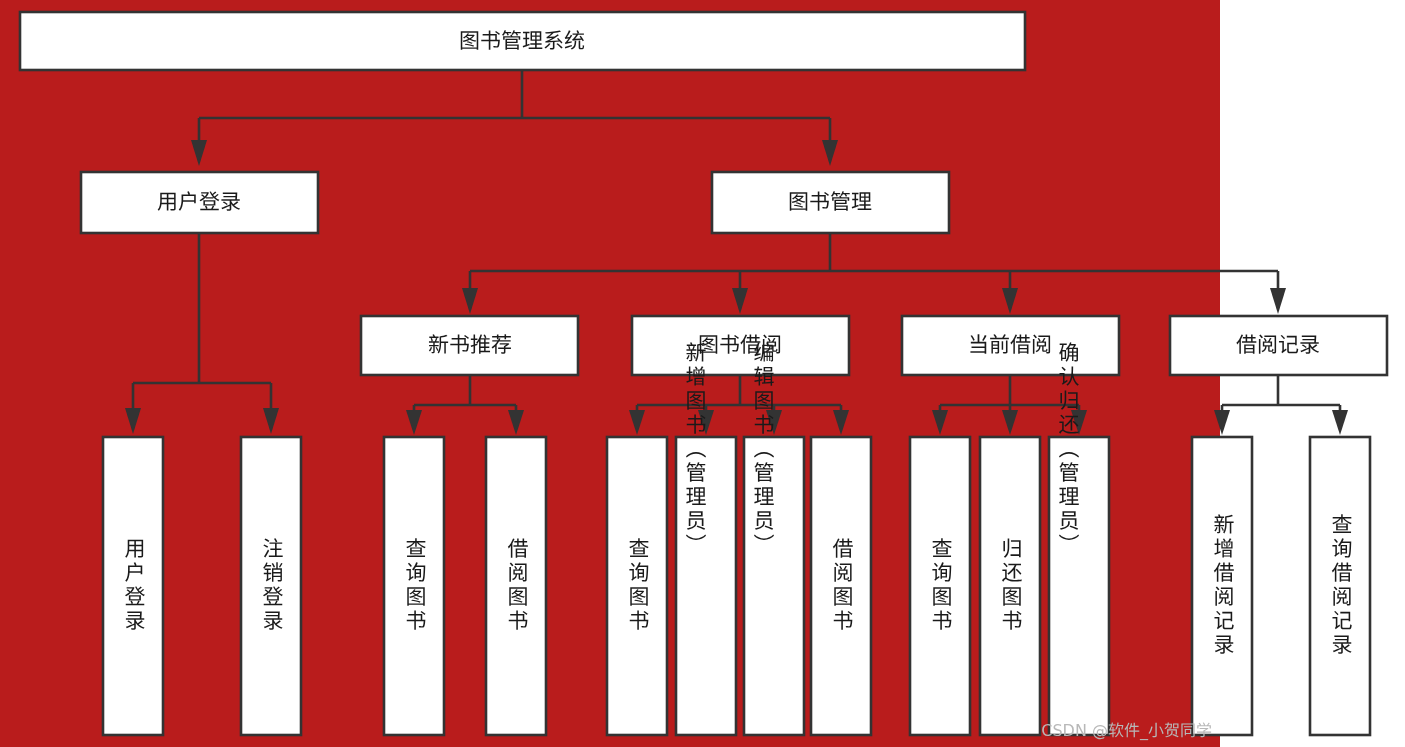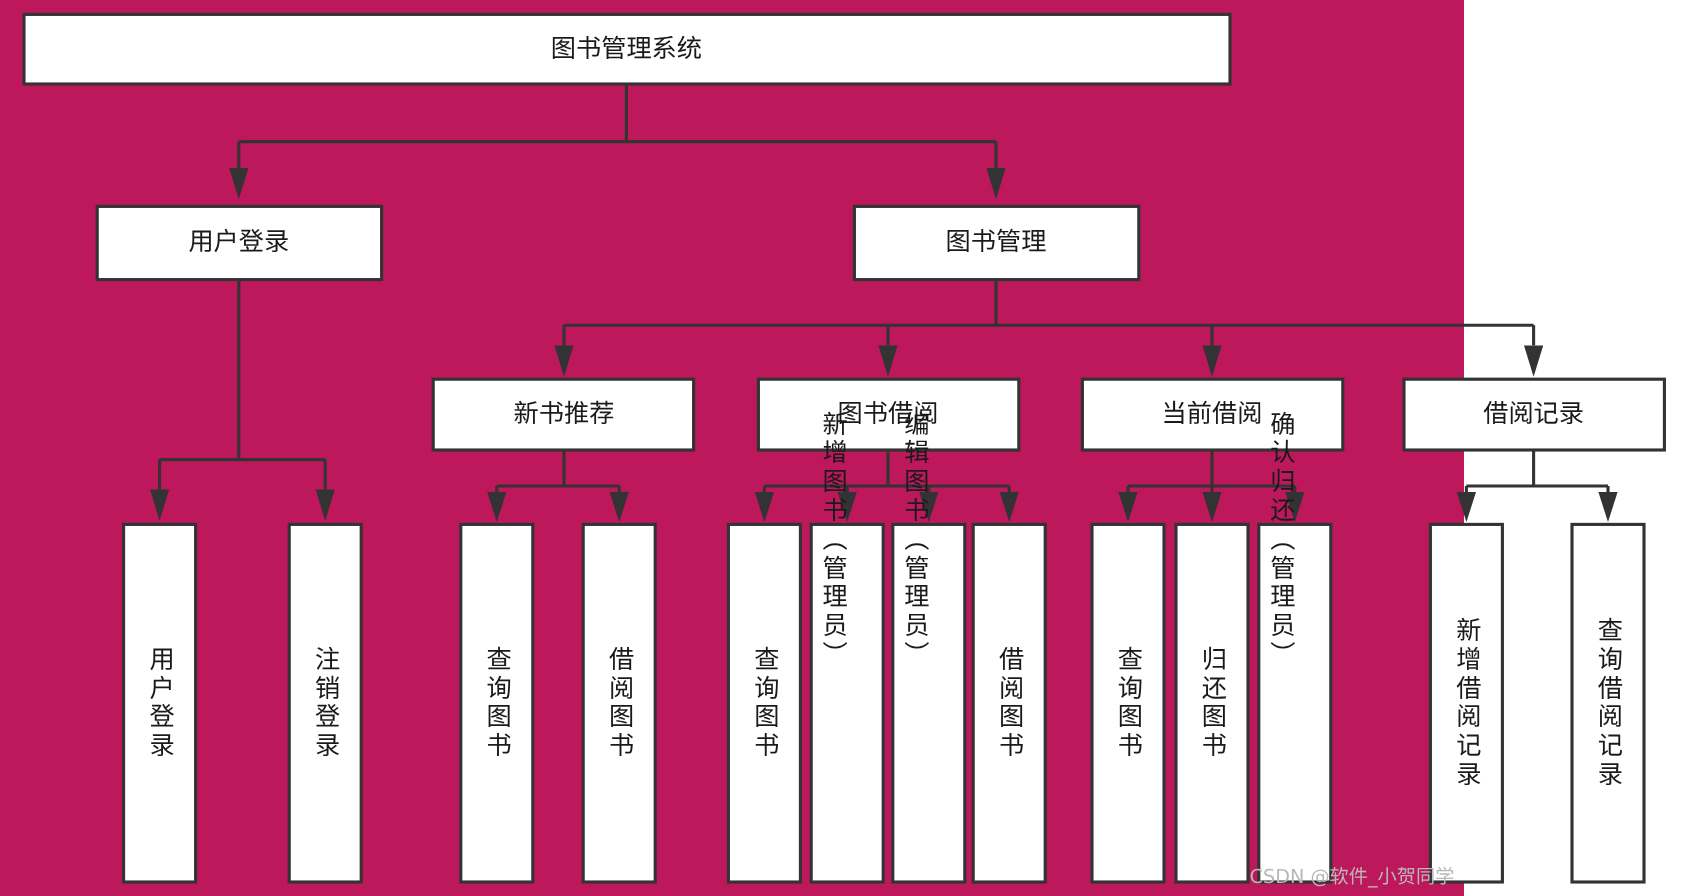--- a/index.html
+++ b/index.html
@@ -11,21 +11,21 @@
   body {
     width: 1405px;
     height: 747px;
     overflow: hidden;
     font-family: "DejaVu Sans", "Liberation Sans", sans-serif;
   }
   #diagram-root {
     position: relative;
     width: 1220px;
     height: 747px;
-    background: #be185d;
+    background: #b91c1c;
   }
   svg#flowchart {
     position: absolute;
     left: 0;
     top: 0;
     width: 1405px;
     height: 747px;
     display: block;
   }
   .node-rect {

